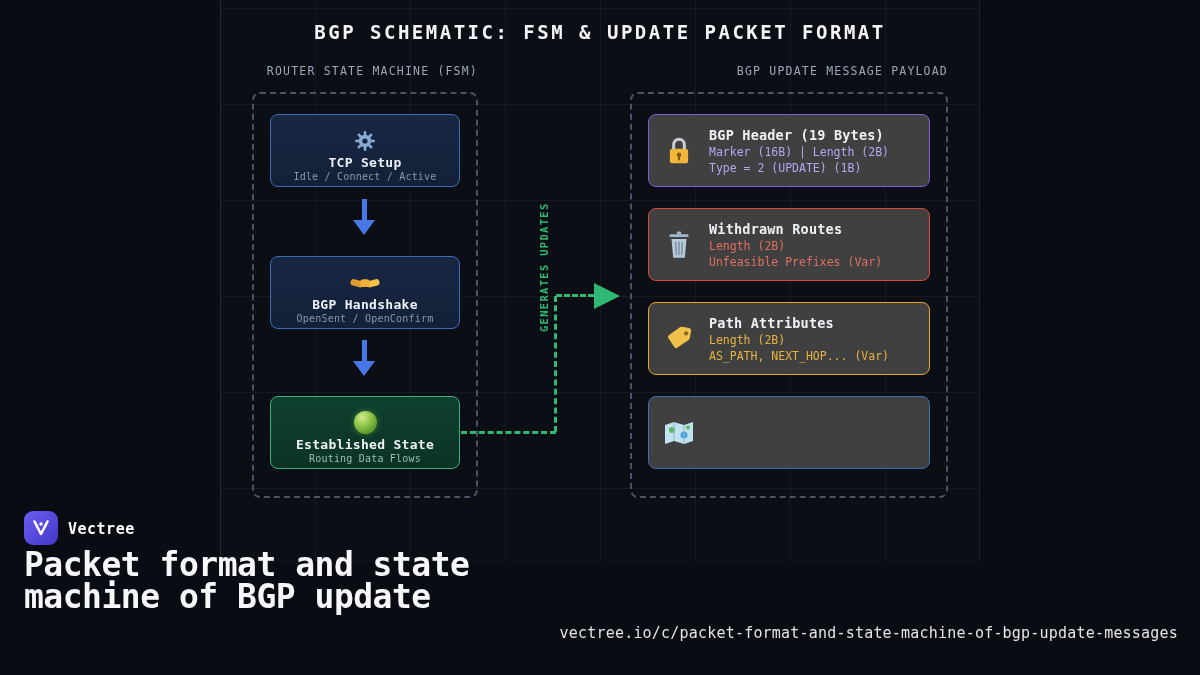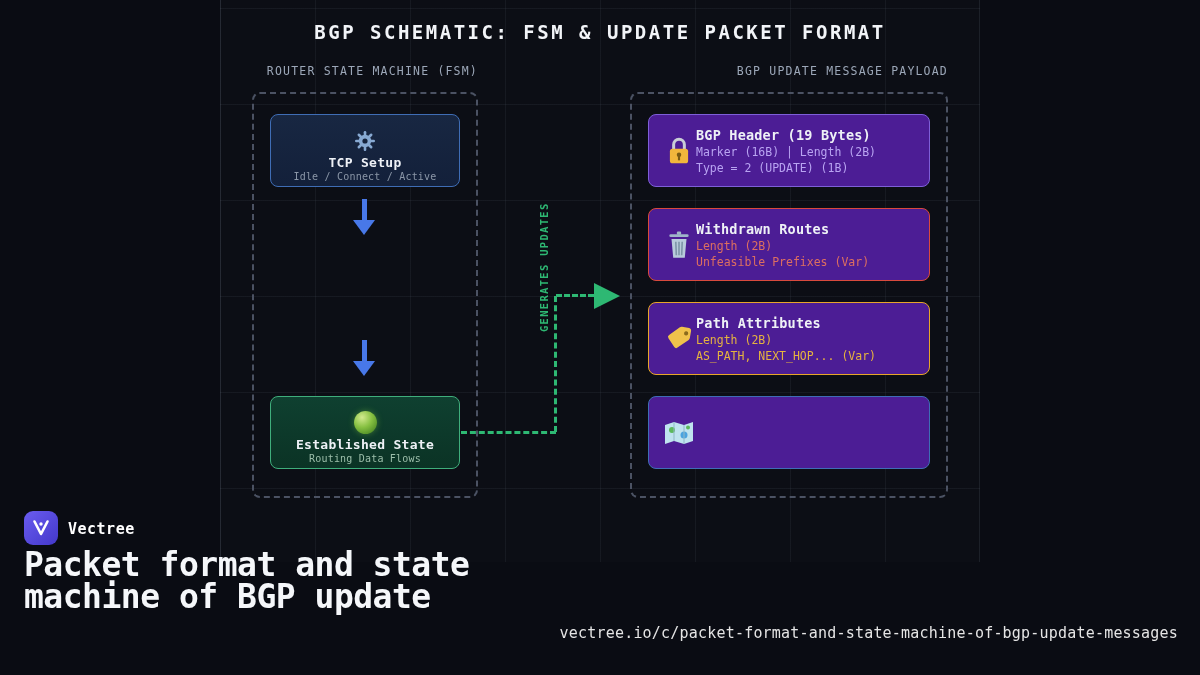--- a/index.html
+++ b/index.html
@@ -79,22 +79,22 @@
   }
   .conn-label {
     position: absolute; left: 538px; top: 207px; height: 125px;
     writing-mode: vertical-rl; transform: rotate(180deg);
     color: #2eb873; font-size: 10.5px; font-weight: bold; letter-spacing: 1.3px;
     white-space: nowrap;
   }
 
   .field {
     position: absolute; left: 648px; width: 282px; height: 73px;
-    background: #4c1d95; border: 1.5px solid var(--accent, #888); border-radius: 8px;
-    display: flex; align-items: center; gap: 0; padding: 16px 13px;
+    background: #404040; border: 1.5px solid var(--accent, #888); border-radius: 8px;
+    display: flex; align-items: center; gap: 13px; padding: 16px 13px;
   }
   .field-icon { width: 34px; display: flex; align-items: center; justify-content: center; flex: 0 0 auto; }
   .field-text { display: flex; flex-direction: column; gap: 2px; }
   .field-title { color: #eef1f6; font-size: 13.5px; font-weight: bold; letter-spacing: 0.2px; white-space: nowrap; }
   .field-line { color: var(--line-color, #aaa); font-size: 11.5px; white-space: nowrap; }
 
   .brand-logo {
     position: absolute; left: 24px; top: 511px; width: 34px; height: 34px;
     border-radius: 9px; background: linear-gradient(135deg, #6a5cf0, #4338ca);
     display: flex; align-items: center; justify-content: center;
@@ -143,20 +143,31 @@
     </span>
     <div class="state-title">TCP Setup</div>
     <div class="state-sub">Idle / Connect / Active</div>
   </div>
 
   <div class="down-arrow" style="top:199px">
     <span class="stem"></span>
     <span class="head"></span>
   </div>
 
+  <div class="state-box" style="top:256px">
+    <span class="state-icon">
+      <svg width="30" height="20" viewBox="0 0 30 20">
+        <rect x="0.5" y="7" width="13" height="6.5" rx="3" fill="#e09b2d" transform="rotate(14 7 10)"></rect>
+        <rect x="16.5" y="7" width="13" height="6.5" rx="3" fill="#f5c242" transform="rotate(-14 23 10)"></rect>
+        <rect x="10" y="6.2" width="10" height="7.8" rx="3.6" fill="#eeb238"></rect>
+      </svg>
+    </span>
+    <div class="state-title">BGP Handshake</div>
+    <div class="state-sub">OpenSent / OpenConfirm</div>
+  </div>
 
   <div class="down-arrow" style="top:340px">
     <span class="stem"></span>
     <span class="head"></span>
   </div>
 
   <div class="state-box established" style="top:396px">
     <span class="state-icon">
         <span class="orb"></span>
       </span>

